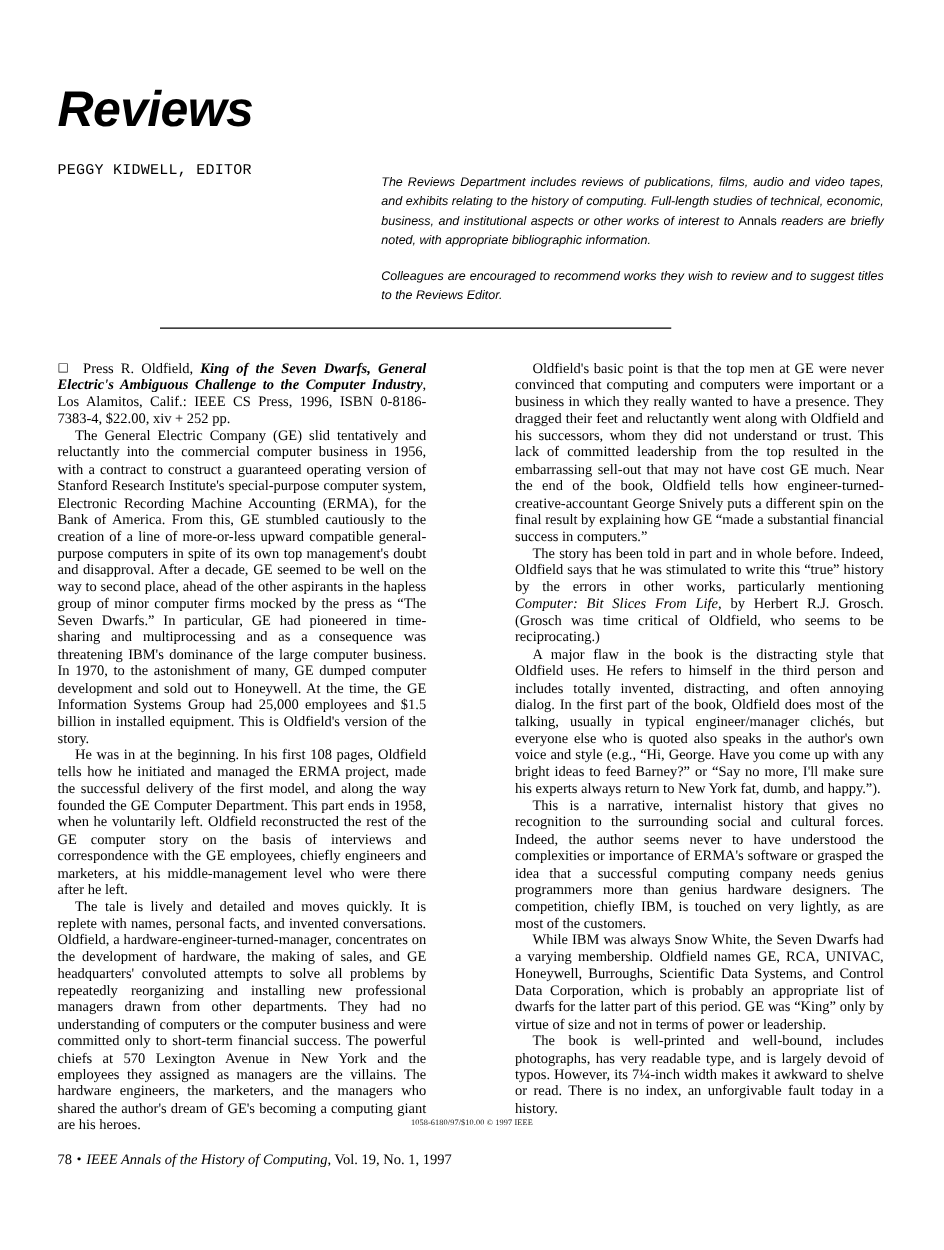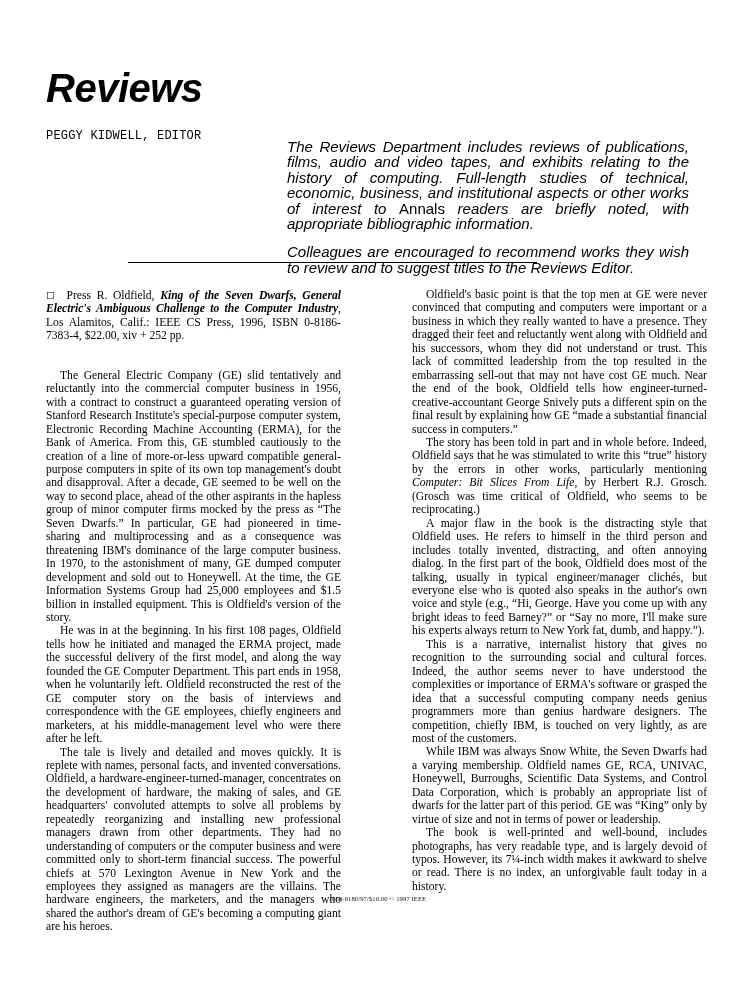--- a/index.html
+++ b/index.html
@@ -41,26 +41,26 @@
     left: 46px;
     top: 129px;
     font-family: Liberation Mono, monospace;
     font-size: 12px;
     letter-spacing: 0.2px;
   }
 
   
   .blurb {
     position: absolute;
-    left: 287px;
+    left: 305px;
     top: 139px;
     width: 402px;
     font-family: "Liberation Sans", "DejaVu Sans", sans-serif;
     font-style: italic;
-    font-size: 15px;
+    font-size: 10px;
     line-height: 15.4px;
     text-align: justify;
   }
   .blurb p {
     margin: 0 0 13px 0;
   }
   .blurb p:last-child { margin-bottom: 0; }
   .blurb .roman { font-style: normal; }
 
   
@@ -85,21 +85,21 @@
     hyphens: none;
   }
   .col-left  { left: 46px; }
   .col-right { left: 389px; margin-left: 23px; }
 
   .col p {
     margin: 0;
     text-indent: 14px;
   }
   .col p.no-indent { text-indent: 0; }
-  .col p.spaced { margin-top: 26px; }
+  .col p.spaced { margin-top: 0; }
 
   .col i, .col em { font-style: italic; }
   .bi { font-weight: bold; font-style: italic; }
 
   .sqbullet {
     font-family: "DejaVu Sans", sans-serif;
     font-size: 9.5px;
     vertical-align: 1px;
     padding-right: 3px;
   }
@@ -161,14 +161,15 @@
     <p><span>The story has been told in part and in whole before. Indeed, Oldfield says that he was stimulated to write this “true” history by the errors in other works, particularly mentioning </span><i>Computer: Bit Slices From Life</i><span>, by Herbert R.J. Grosch. (Grosch was time critical of Oldfield, who seems to be reciprocating.)</span></p>
 
     <p>A major flaw in the book is the distracting style that Oldfield uses. He refers to himself in the third person and includes totally invented, distracting, and often annoying dialog. In the first part of the book, Oldfield does most of the talking, usually in typical engineer/manager clichés, but everyone else who is quoted also speaks in the author's own voice and style (e.g., “Hi, George. Have you come up with any bright ideas to feed Barney?” or “Say no more, I'll make sure his experts always return to New York fat, dumb, and happy.”).</p>
     <p>This is a narrative, internalist history that gives no recognition to the surrounding social and cultural forces. Indeed, the author seems never to have understood the complexities or importance of ERMA's software or grasped the idea that a successful computing company needs genius programmers more than genius hardware designers. The competition, chiefly IBM, is touched on very lightly, as are most of the customers.</p>
     <p>While IBM was always Snow White, the Seven Dwarfs had a varying membership. Oldfield names GE, RCA, UNIVAC, Honeywell, Burroughs, Scientific Data Systems, and Control Data Corporation, which is probably an appropriate list of dwarfs for the latter part of this period. GE was “King” only by virtue of size and not in terms of power or leadership.</p>
     <p>The book is well-printed and well-bound, includes photographs, has very readable type, and is largely devoid of typos. However, its 7¼-inch width makes it awkward to shelve or read. There is no index, an unforgivable fault today in a history.</p>
   </div>
 
   <div class="copyright">1058-6180/97/$10.00 © 1997 IEEE</div>
 
+  <div class="page-footer"><span>78</span><span class="bullet">•</span><span class="jname">IEEE Annals of the History of Computing</span><span>, Vol. 19, No. 1, 1997</span></div>
 
 </div>
 
 </body></html>

